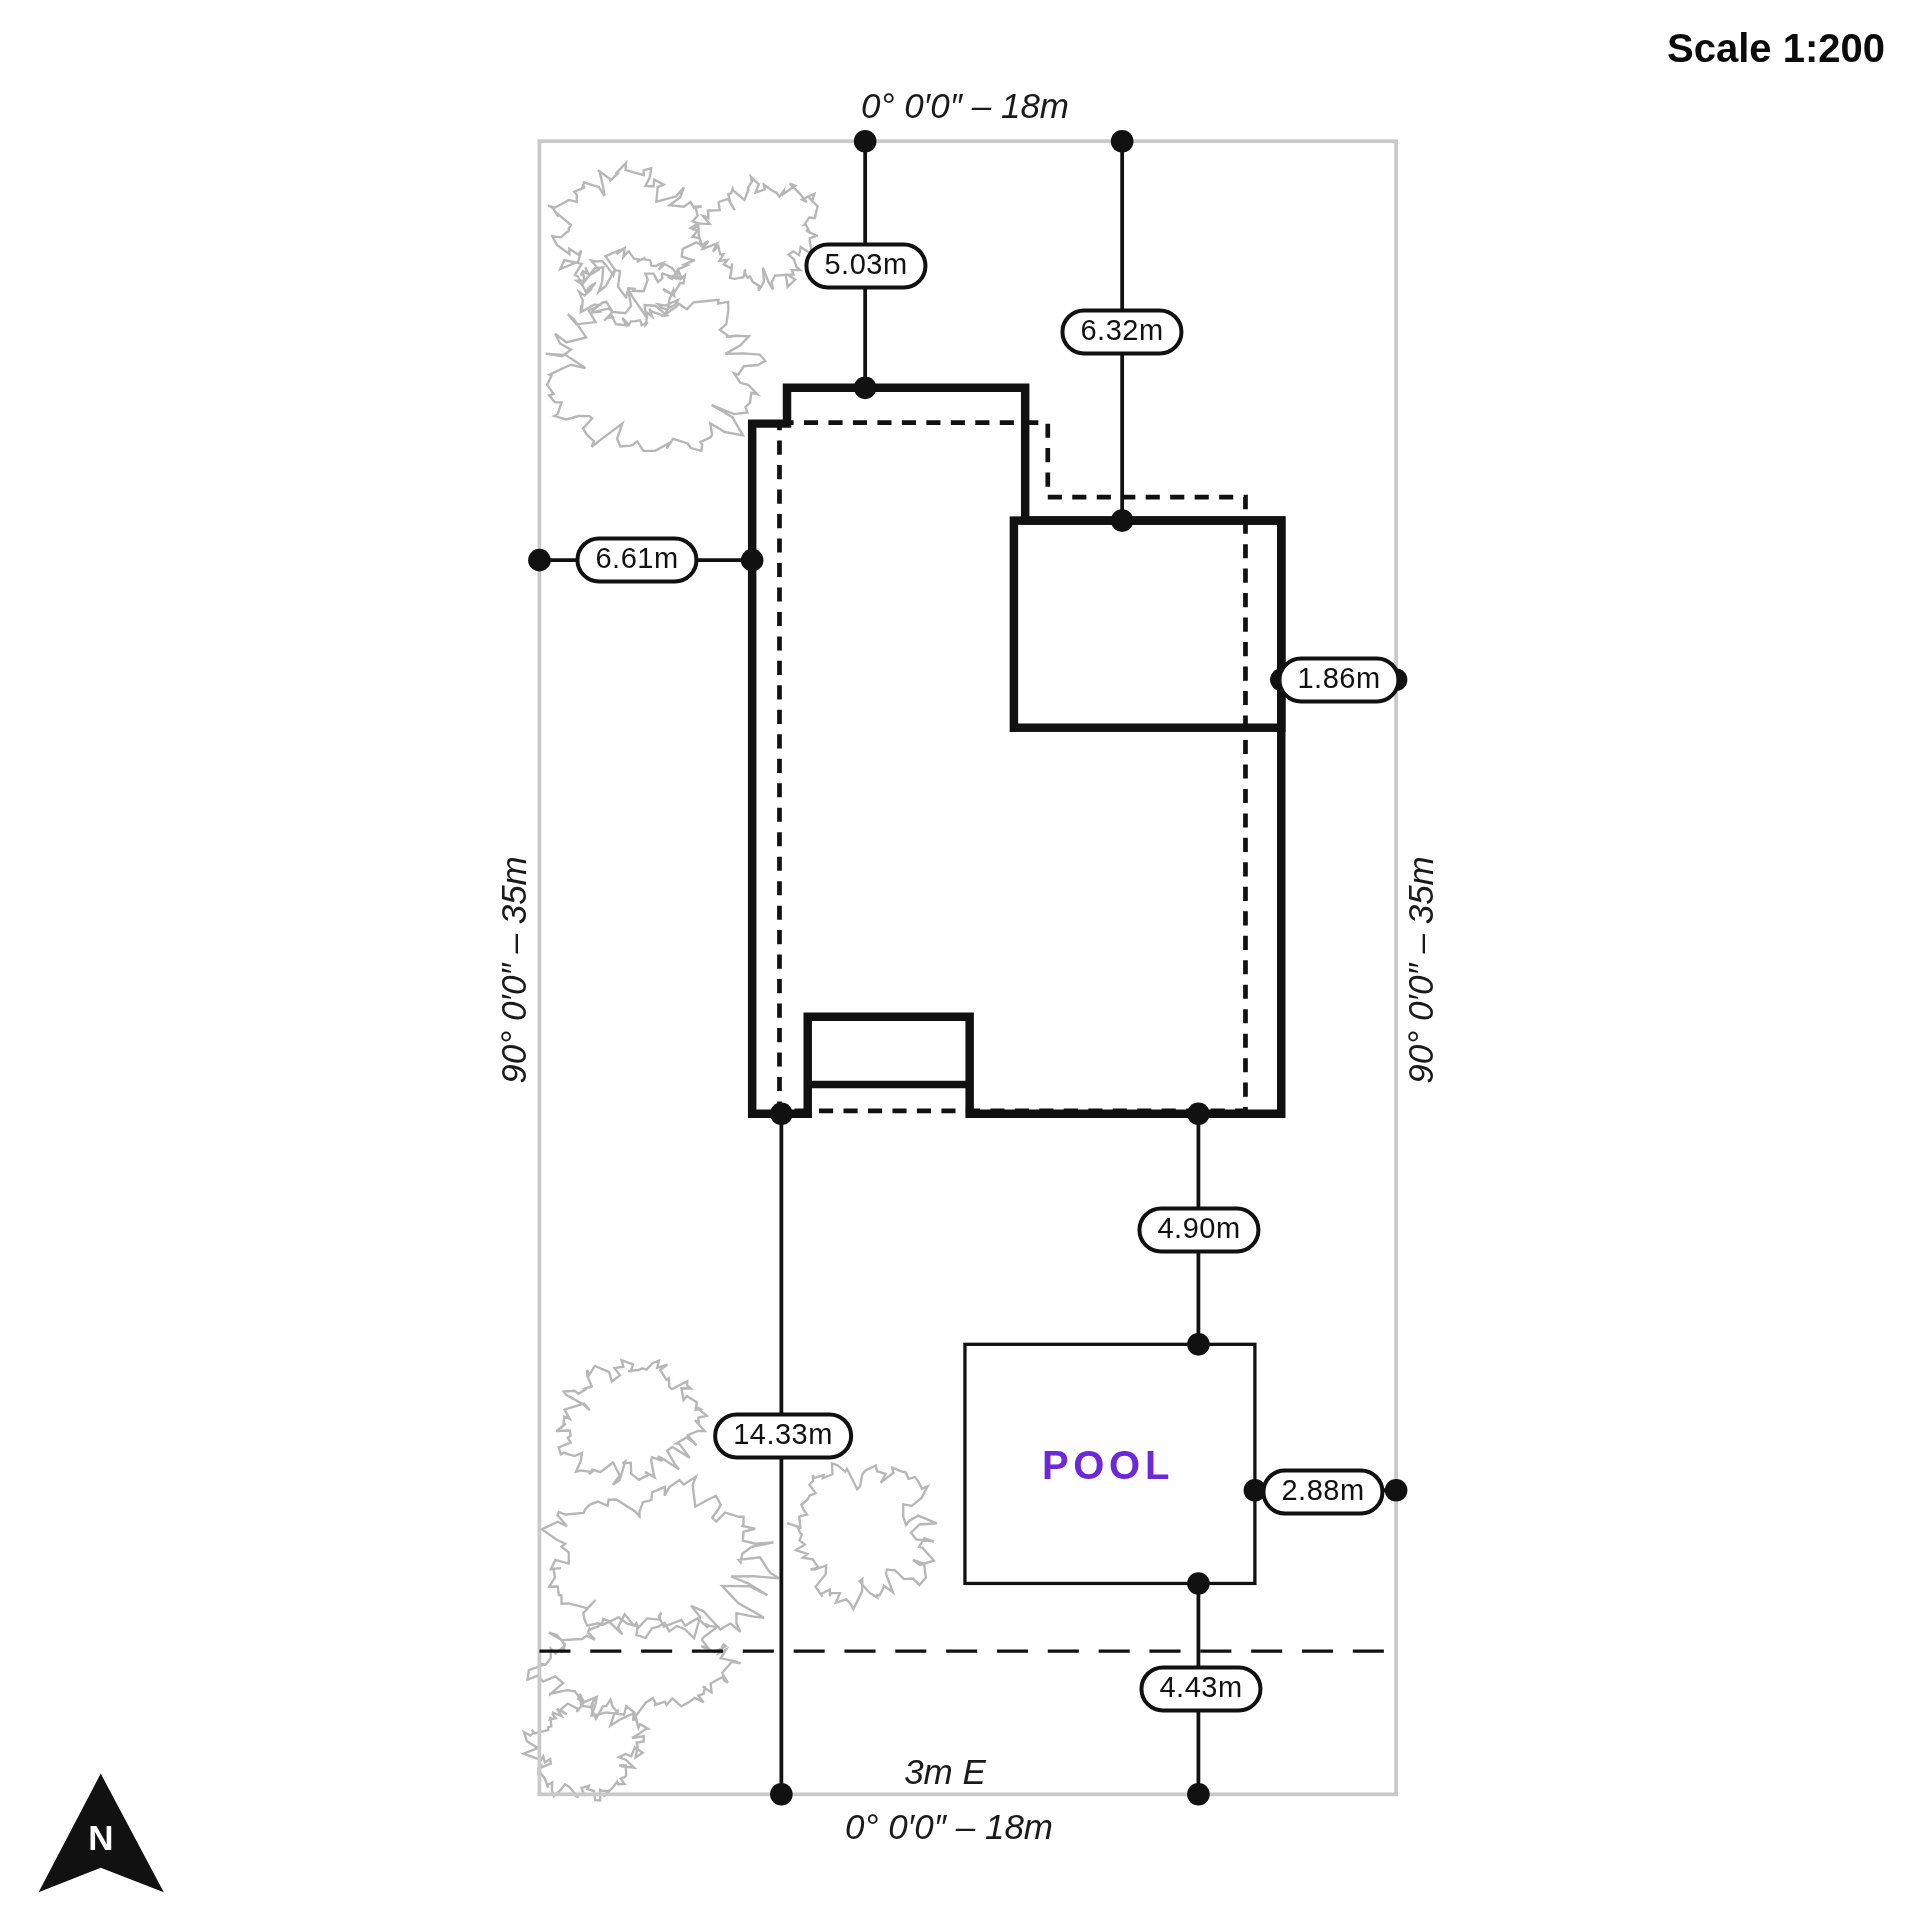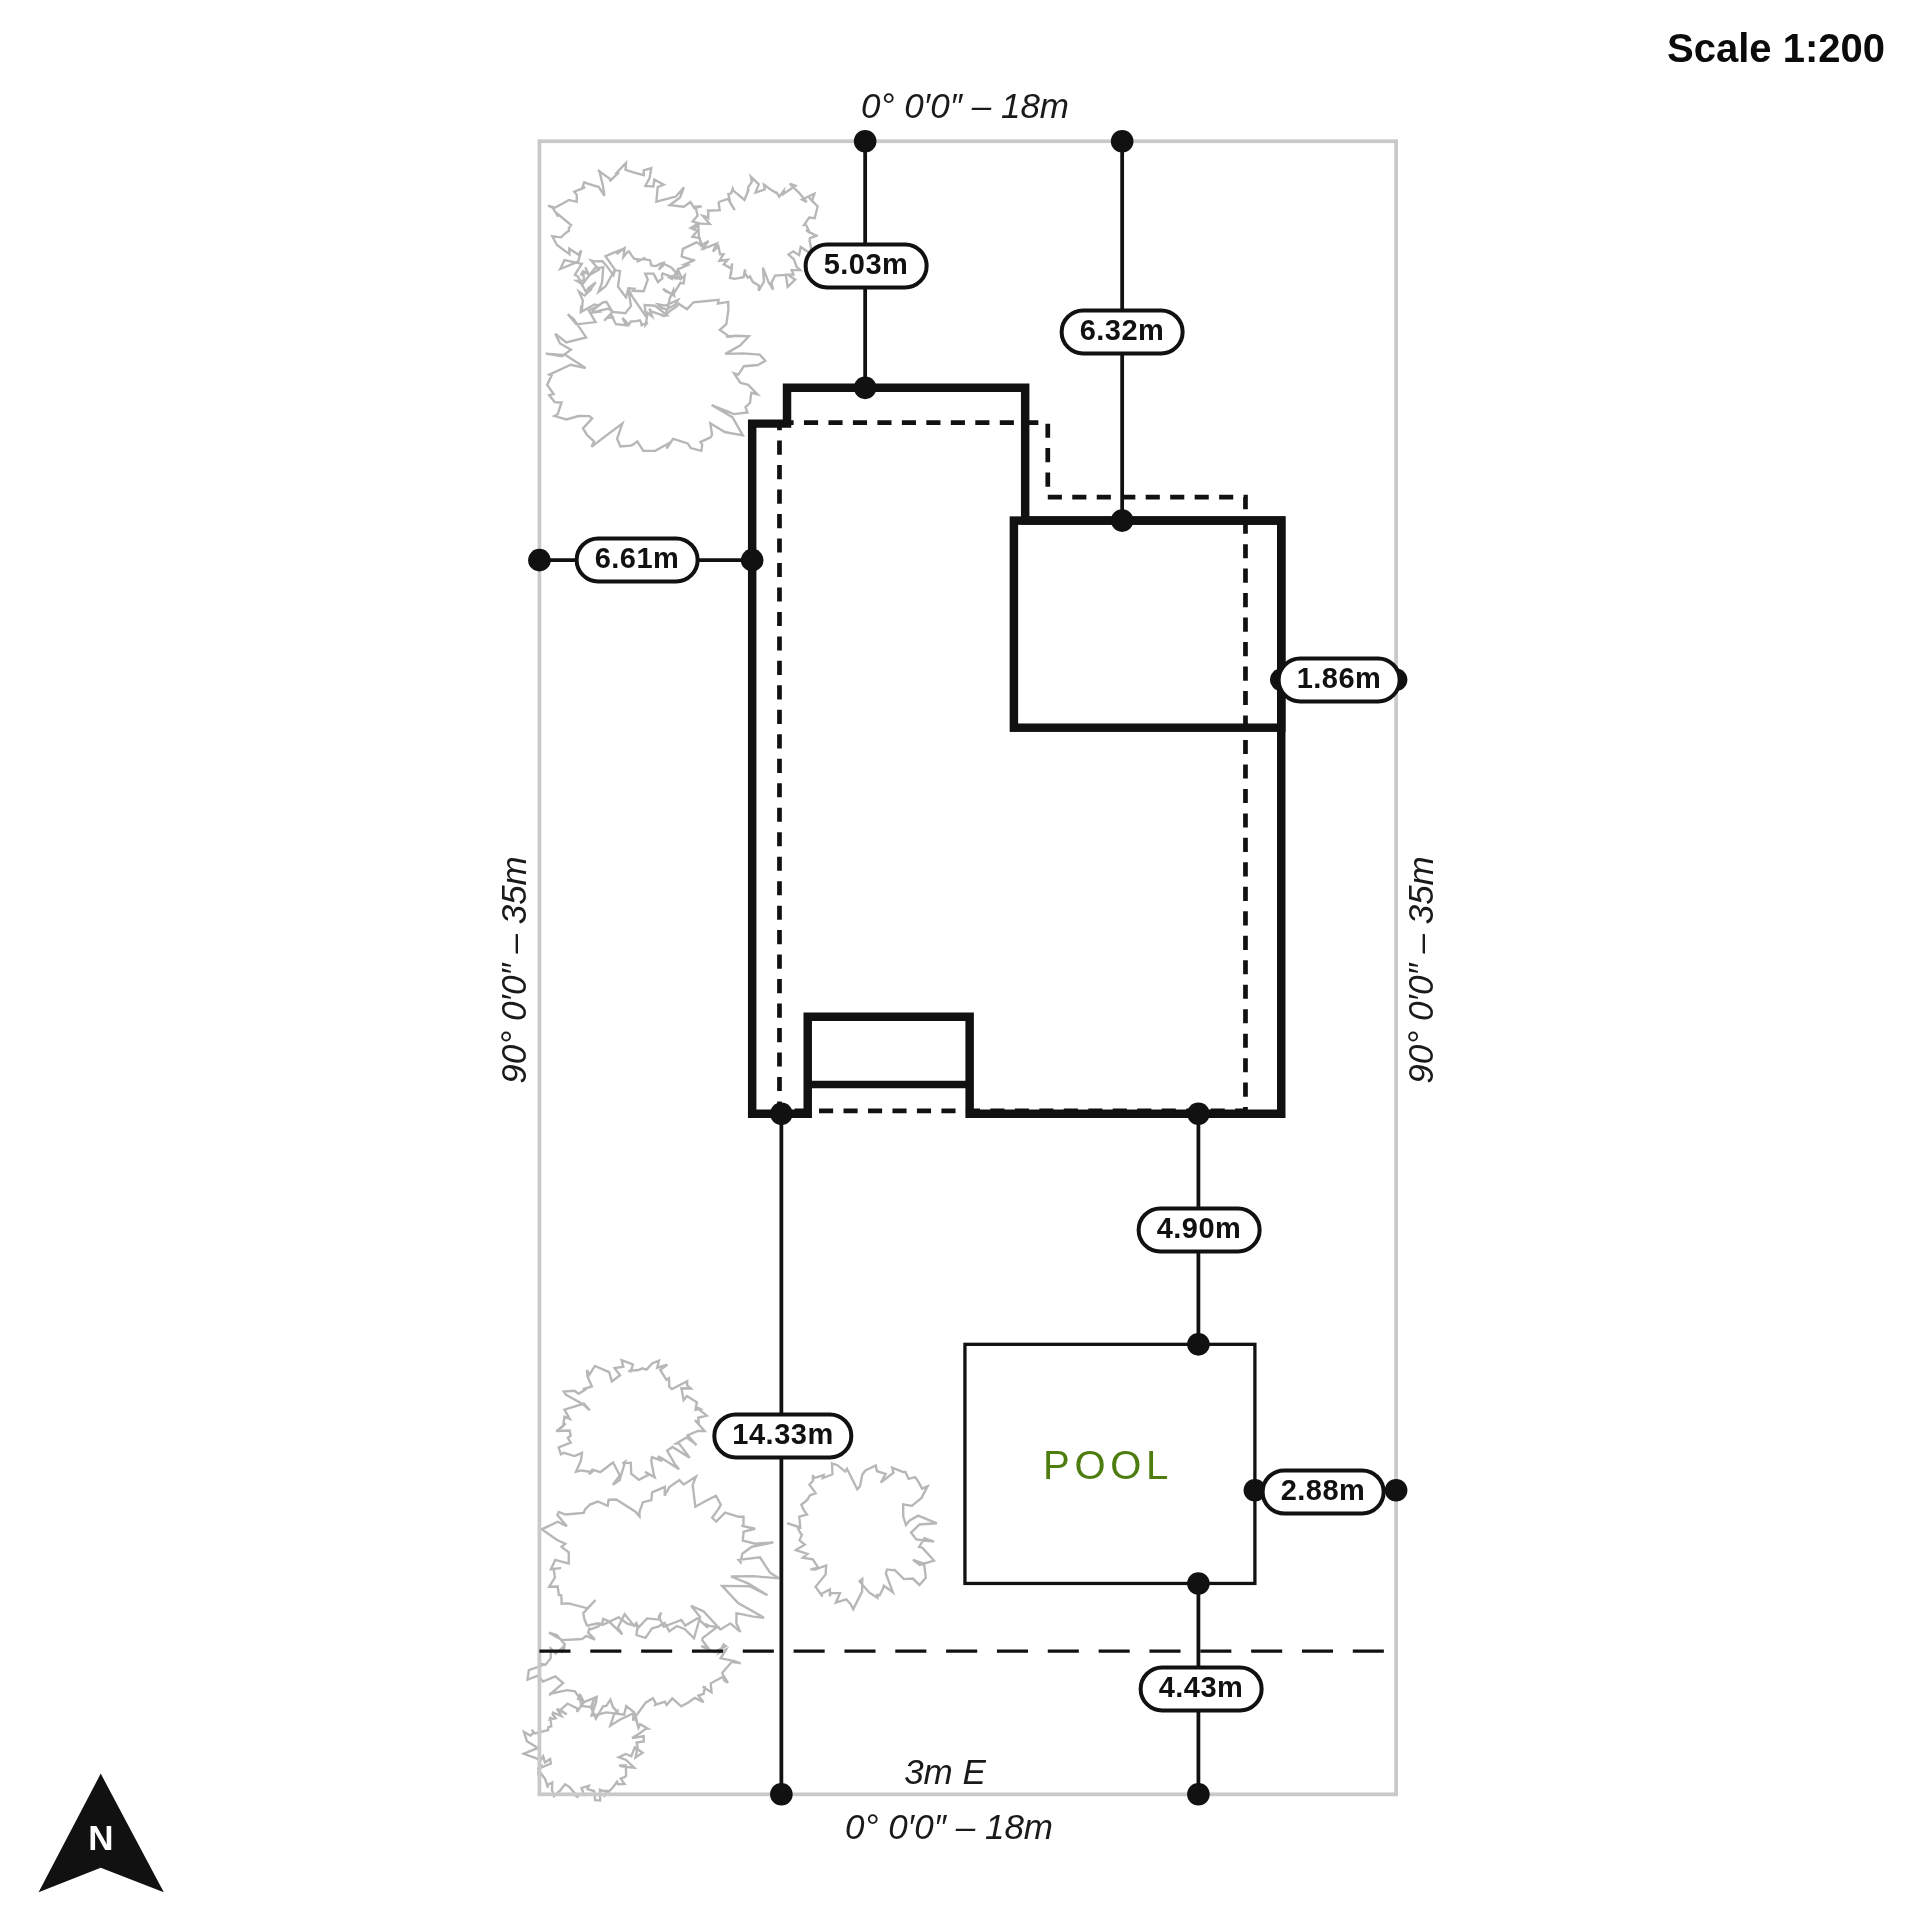--- a/index.html
+++ b/index.html
@@ -2,35 +2,35 @@
 <html style="font-size:15px"><head>
 <meta charset="utf-8">
 <style>
   html,body{margin:0;padding:0;background:#ffffff;}
   body{font-family:"Liberation Sans",sans-serif;color:#111;}
   #stage{position:relative;width:1928px;height:1928px;background:#fff;overflow:hidden;}
   #plan-svg{position:absolute;left:0;top:0;}
   .pill{
     position:absolute;transform:translate(-50%,-50%);
     background:#fff;border:4.7px solid #111;border-radius:941px;
-    padding:1.9px 16px 3.8px;font-size:29px;font-weight:700;line-height:1.15;
+    padding:1.9px 16px 3.8px;font-size:29px;font-weight:400;line-height:1.15;
     white-space:nowrap;letter-spacing:0.5px;z-index:30;
   }
   .plan-label{
     position:absolute;transform:translate(-50%,-50%);
     font-style:italic;font-size:35px;white-space:nowrap;z-index:20;color:#1a1a1a;
   }
   .plan-label.vertical{transform:translate(-50%,-50%) rotate(-90deg);}
   .scale-label{
     position:absolute;transform:translate(-50%,-50%);
     font-size:40px;font-weight:600;white-space:nowrap;z-index:20;color:#0b0b0b;
   }
   .pool-label{
     position:absolute;transform:translate(-50%,-50%);
-    font-size:40px;font-weight:400;letter-spacing:4.7px;z-index:20;color:#4d7c0f;
+    font-size:40px;font-weight:700;letter-spacing:4.7px;z-index:20;color:#6d28d9;
   }
   .north-n{
     position:absolute;transform:translate(-50%,-50%);
     color:#fff;font-size:35px;font-weight:700;z-index:25;
   }
 </style>
 </head>
 <body>
 
 <div id="stage">

